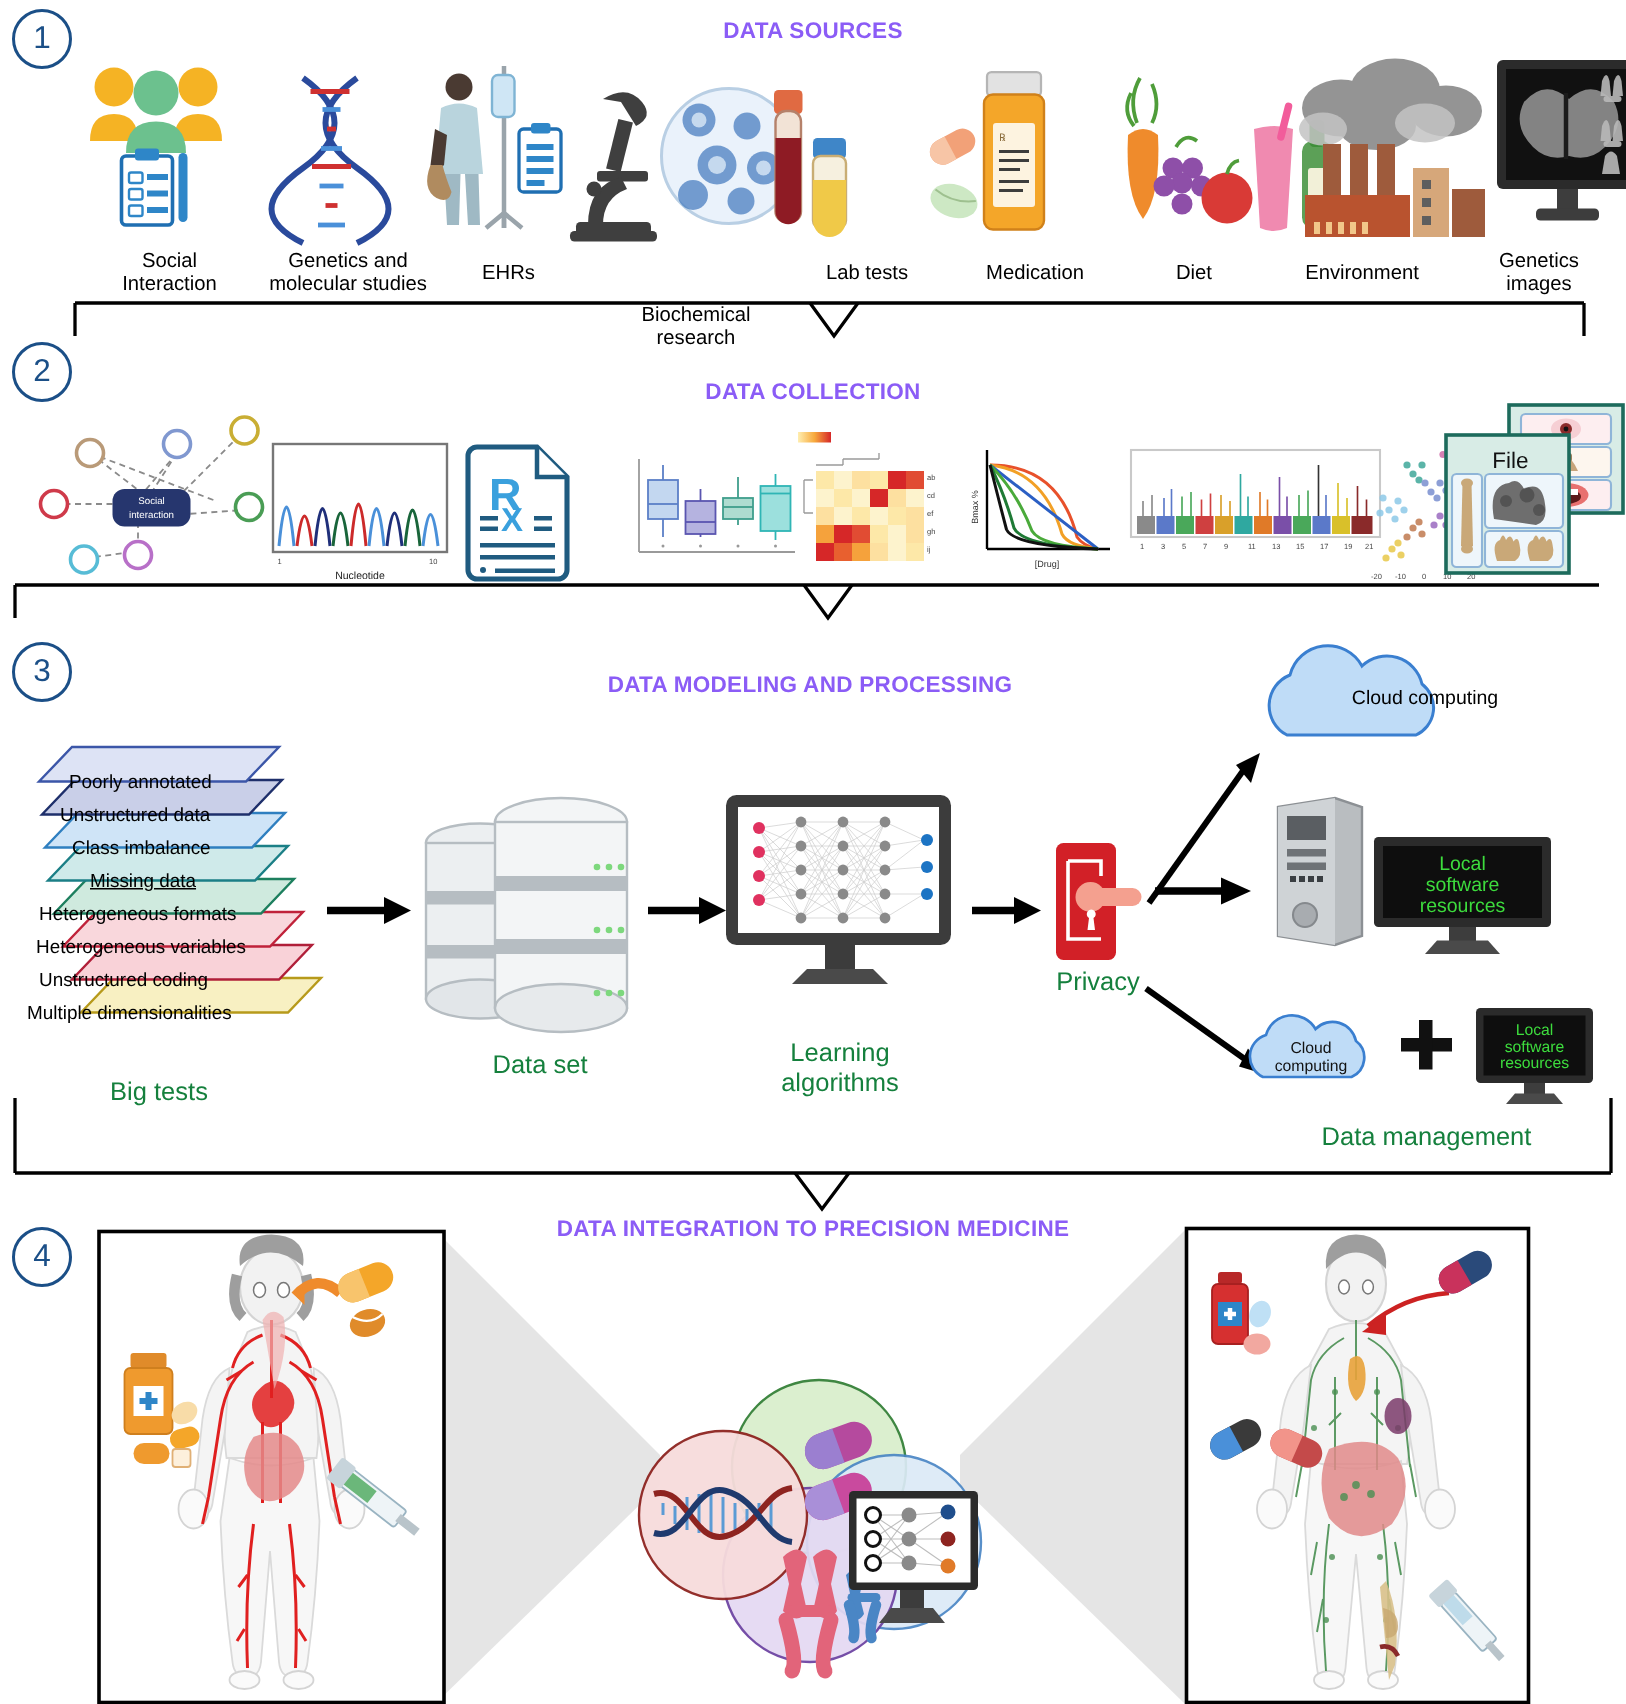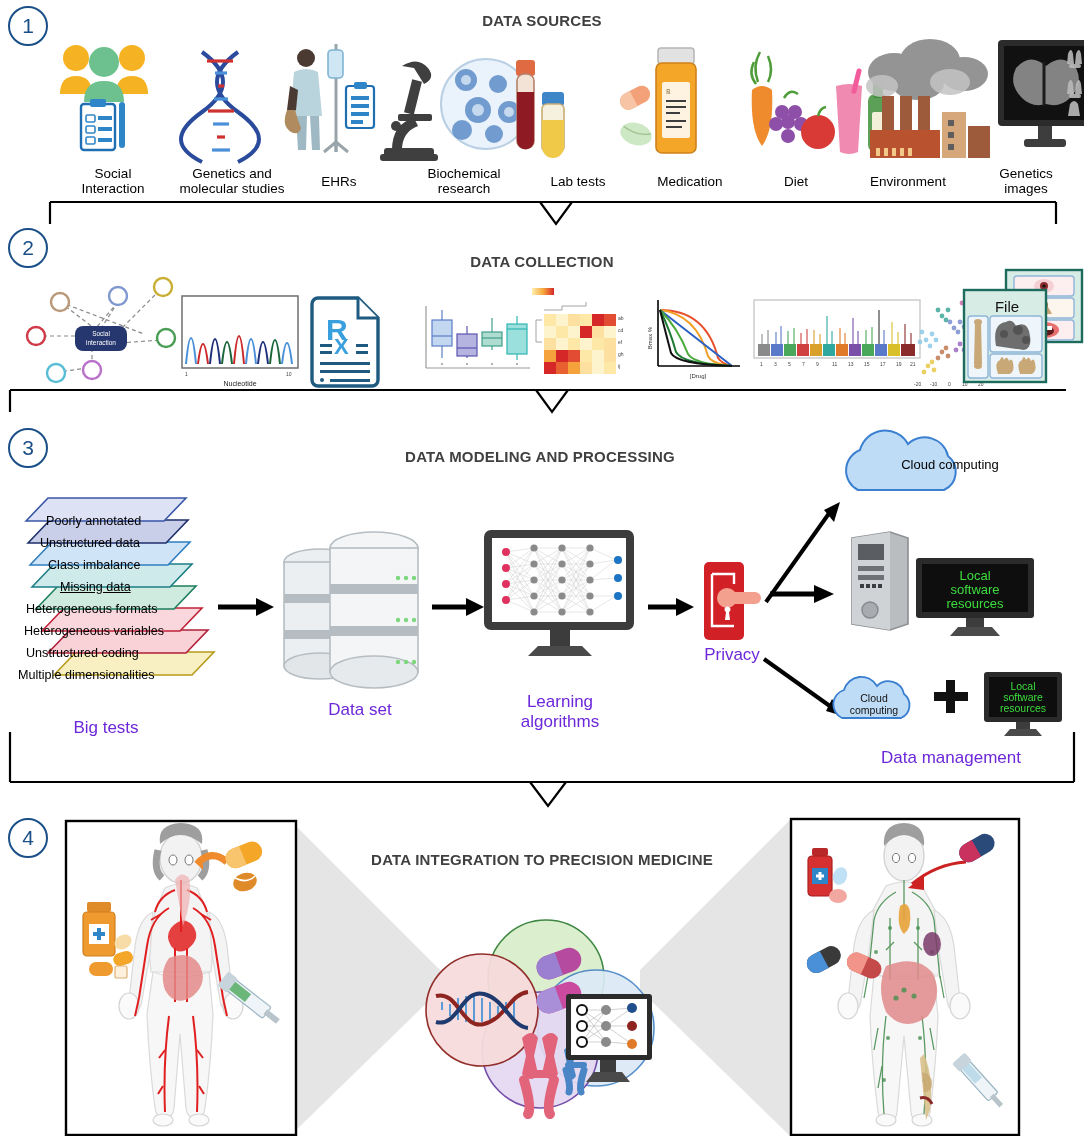--- a/index.html
+++ b/index.html
@@ -1,23 +1,23 @@
 <!DOCTYPE html>
 <html><head>
 <meta charset="utf-8">
 <style>
   html,body{margin:0;padding:0;background:#fff;}
   body{width:1084px;height:1136px;font-family:"Liberation Sans",sans-serif;position:relative;overflow:hidden;color:#000;}
   .stage{position:absolute;left:0;top:0;width:1084px;height:1136px;}
   .abs{position:absolute;}
-  .sect-title{font-weight:bold;color:#404040;letter-spacing:.2px;text-align:center;font-size:15px;}
+  .sect-title{font-weight:bold;color:#8b5cf6;letter-spacing:.2px;text-align:center;font-size:15px;}
   .step-circle{width:36px;height:36px;border:2px solid #1b4f87;border-radius:50%;
      display:flex;align-items:center;justify-content:center;color:#1b4f87;font-size:21px;}
   .cap{font-size:13.5px;text-align:center;line-height:1.12;color:#000;}
-  .bigcap{font-size:17px;text-align:center;color:#6d28d9;}
+  .bigcap{font-size:17px;text-align:center;color:#15803d;}
   svg{display:block;overflow:visible;}
   .tiny{font-size:5px;fill:#444;font-family:"Liberation Sans",sans-serif;}
   .greenmono{fill:#3ddc3d;font-family:"Liberation Sans",sans-serif;font-size:13px;text-anchor:middle;}
 </style>
 </head>
 <body>
 
 <div class="stage">
 
   <div class="abs step-circle" style="left:8px;top:6px;">
@@ -233,21 +233,21 @@
         <span>Social</span><br>
         <span>Interaction</span>
       </div>
       <div class="cap abs" style="left:104px;width:160px;">
         <span>Genetics and</span><br>
         <span>molecular studies</span>
       </div>
       <div class="cap abs" style="left:236px;width:110px;top:8px;">
         <span>EHRs</span>
       </div>
-      <div class="cap abs" style="left:336px;width:160px;">
+      <div class="cap abs" style="left:336px;width:160px;margin-top:36px;">
         <span>Biochemical</span><br>
         <span>research</span>
       </div>
       <div class="cap abs" style="left:450px;width:160px;top:8px;">
         <span>Lab tests</span>
       </div>
       <div class="cap abs" style="left:562px;width:160px;top:8px;">
         <span>Medication</span>
       </div>
       <div class="cap abs" style="left:668px;width:160px;top:8px;">
@@ -899,21 +899,21 @@
   <div class="abs bigcap" style="left:826px;top:748px;width:250px;">Data  management</div>
 
   <svg class="abs" style="left:8px;top:728px;" width="1070" height="60">
     <path d="M2 4 V54 M2 54 H1066 M1066 4 V54" stroke="#000" stroke-width="2.2" fill="none"></path>
     <path d="M522 54 L540 78 L558 54" stroke="#000" stroke-width="2.2" fill="none"></path>
   </svg>
 
   <div class="abs step-circle" style="left:8px;top:818px;">
     <span>4</span>
   </div>
-  <div class="abs sect-title" style="left:332px;top:811px;width:420px;margin-top:40px;">DATA INTEGRATION TO PRECISION MEDICINE</div>
+  <div class="abs sect-title" style="left:332px;top:811px;width:420px;">DATA INTEGRATION TO PRECISION MEDICINE</div>
 
   <svg class="abs" style="left:290px;top:820px;" width="500" height="316">
     <polygon points="0,0 150,150 150,170 0,316" fill="#e2e2e2" opacity=".9"></polygon>
     <polygon points="500,0 350,150 350,170 500,316" fill="#e2e2e2" opacity=".9"></polygon>
   </svg>
 
   <svg class="abs" style="left:65px;top:820px;" width="232" height="316">
     <rect x="1" y="1" width="230" height="314" fill="#fff" stroke="#000" stroke-width="2.4"></rect>
 
     <g>

